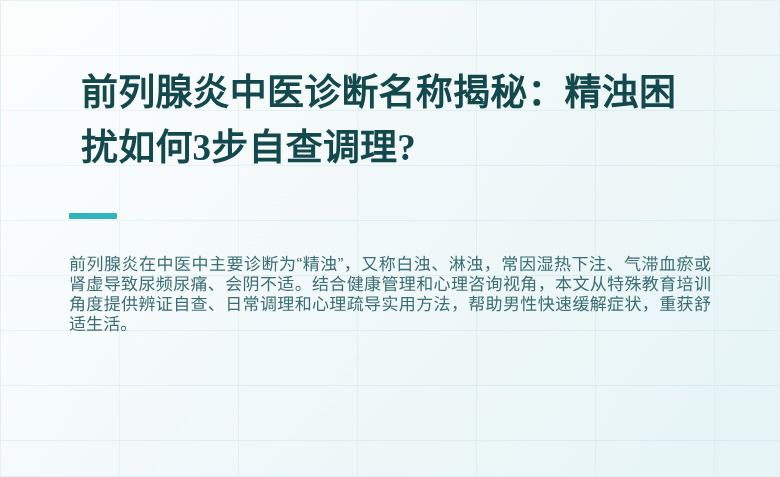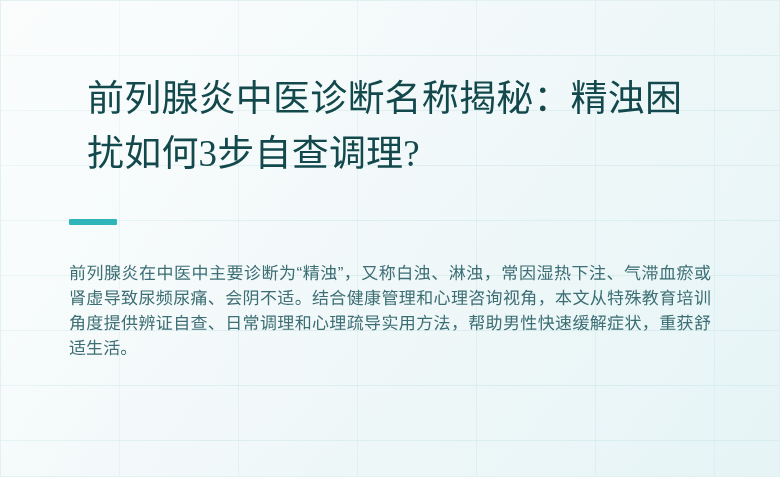--- a/index.html
+++ b/index.html
@@ -55,24 +55,24 @@
         rgba(214, 240, 242, 0.18) 100%);
   }
 
   .hero-inner {
     position: relative;
     z-index: 2;
     padding: 0 68px;
   }
 
   .hero-title {
-    margin: 18px;
+    margin: 12px;
     padding-top: 52px;
     font-family: "Liberation Serif", "DejaVu Serif", serif;
-    font-weight: 400;
+    font-weight: 700;
     font-size: 37px;
     line-height: 55px;
     letter-spacing: 0.2px;
     color: #13494c;
     max-width: 650px;
     text-rendering: optimizeLegibility;
   }
 
   .hero-divider {
     width: 48px;
@@ -82,21 +82,21 @@
     border-radius: 1px;
     background: #2fb5ba;
   }
 
   .hero-summary {
     margin: 0;
     padding-top: 36px;
     max-width: 648px;
     font-family: "Liberation Sans", "DejaVu Sans", sans-serif;
     font-size: 17px;
-    line-height: 25px;
+    line-height: 20px;
     letter-spacing: 0.1px;
     color: #3c6e74;
     text-align: justify;
     text-justify: inter-ideograph;
   }
 </style>
 </head>
 <body>
 
 <div class="hero-card">

